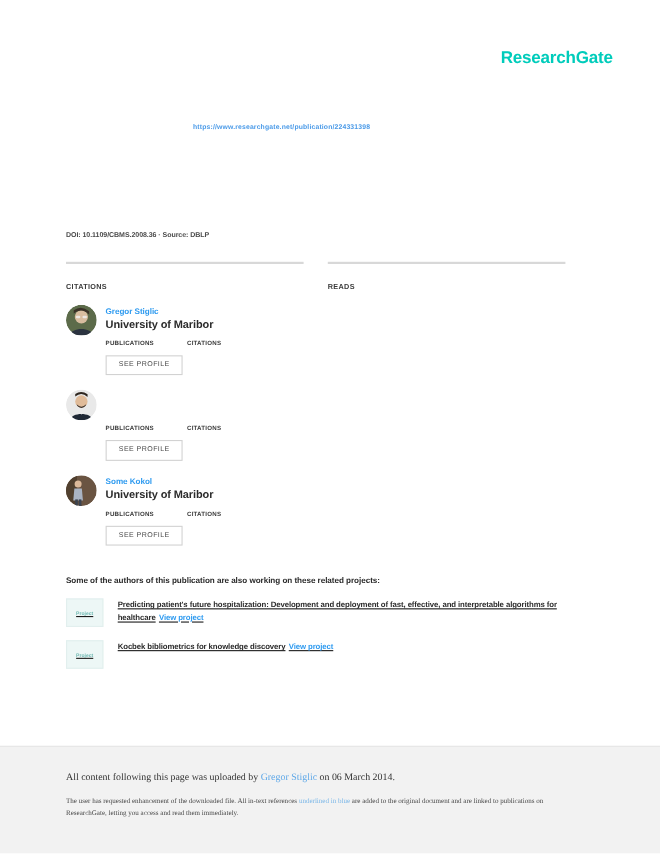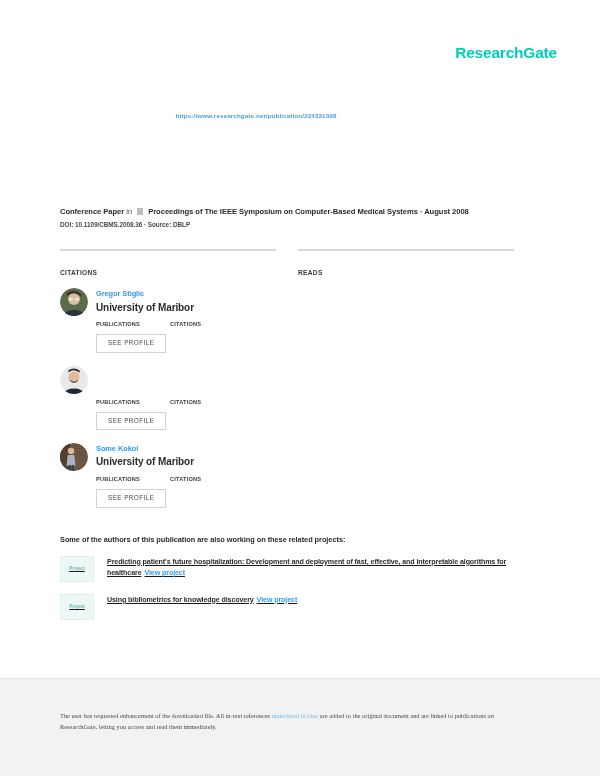--- a/index.html
+++ b/index.html
@@ -278,26 +278,20 @@
   <div class="header">
     <div class="rg-logo">ResearchGate</div>
   </div>
 
   <div class="url-line">
     <span class="url-link">https://www.researchgate.net/publication/224331398</span>
   </div>
 
   <div class="content">
 
-    <div class="pub-meta">
-      <span>Conference Paper</span>
-      <span class="light">in</span>
-      <span class="pub-icon"></span>
-      <span>Proceedings of The IEEE Symposium on Computer-Based Medical Systems · August 2008</span>
-    </div>
     <div class="doi-line">DOI: 10.1109/CBMS.2008.36 · Source: DBLP</div>
 
     <div class="stats">
       <div class="stat-col">
         <div class="stat-rule"></div>
         <div class="stat-value"></div>
         <div class="stat-label">CITATIONS</div>
       </div>
       <div class="stat-col">
         <div class="stat-rule"></div>
@@ -406,28 +400,33 @@
       <div class="project-text">
         <span>Predicting patient's future hospitalization: Development and deployment of fast, effective, and interpretable algorithms for healthcare</span><span class="view-project">View project</span>
       </div>
     </div>
 
     <div class="project-row">
       <div class="project-thumb">
         <span>Project</span>
       </div>
       <div class="project-text">
-        <span>Using bibliometrics for knowledge discovery</span><span class="view-project">View project</span>
+        <span>Kocbek bibliometrics for knowledge discovery</span><span class="view-project">View project</span>
       </div>
     </div>
 
   </div>
 
   <div class="footer-sep"></div>
   <div class="footer-inner">
+    <div class="uploaded-line">
+      <span>All content following this page was uploaded by</span>
+      <span class="who">Gregor Stiglic</span>
+      <span>on 06 March 2014.</span>
+    </div>
     <div class="disclaimer">
       <span>The user has requested enhancement of the downloaded file. All in-text references</span>
       <span class="blue">underlined in blue</span>
       <span>are added to the original document and are linked to publications on ResearchGate, letting you access and read them immediately.</span>
     </div>
   </div>
 
 </div>
 
 </body></html>

